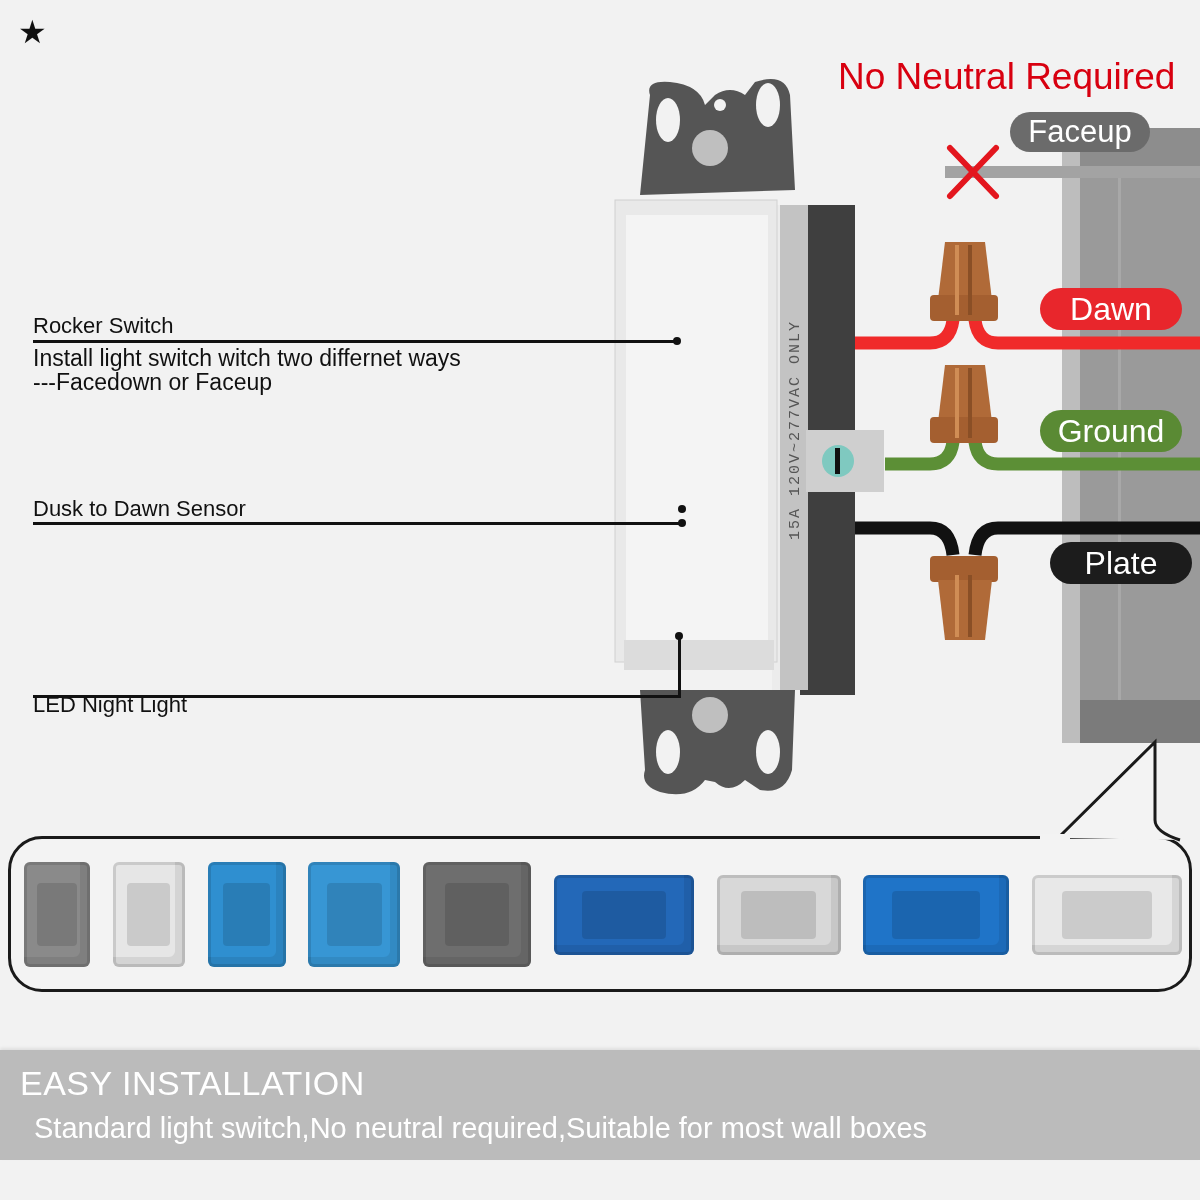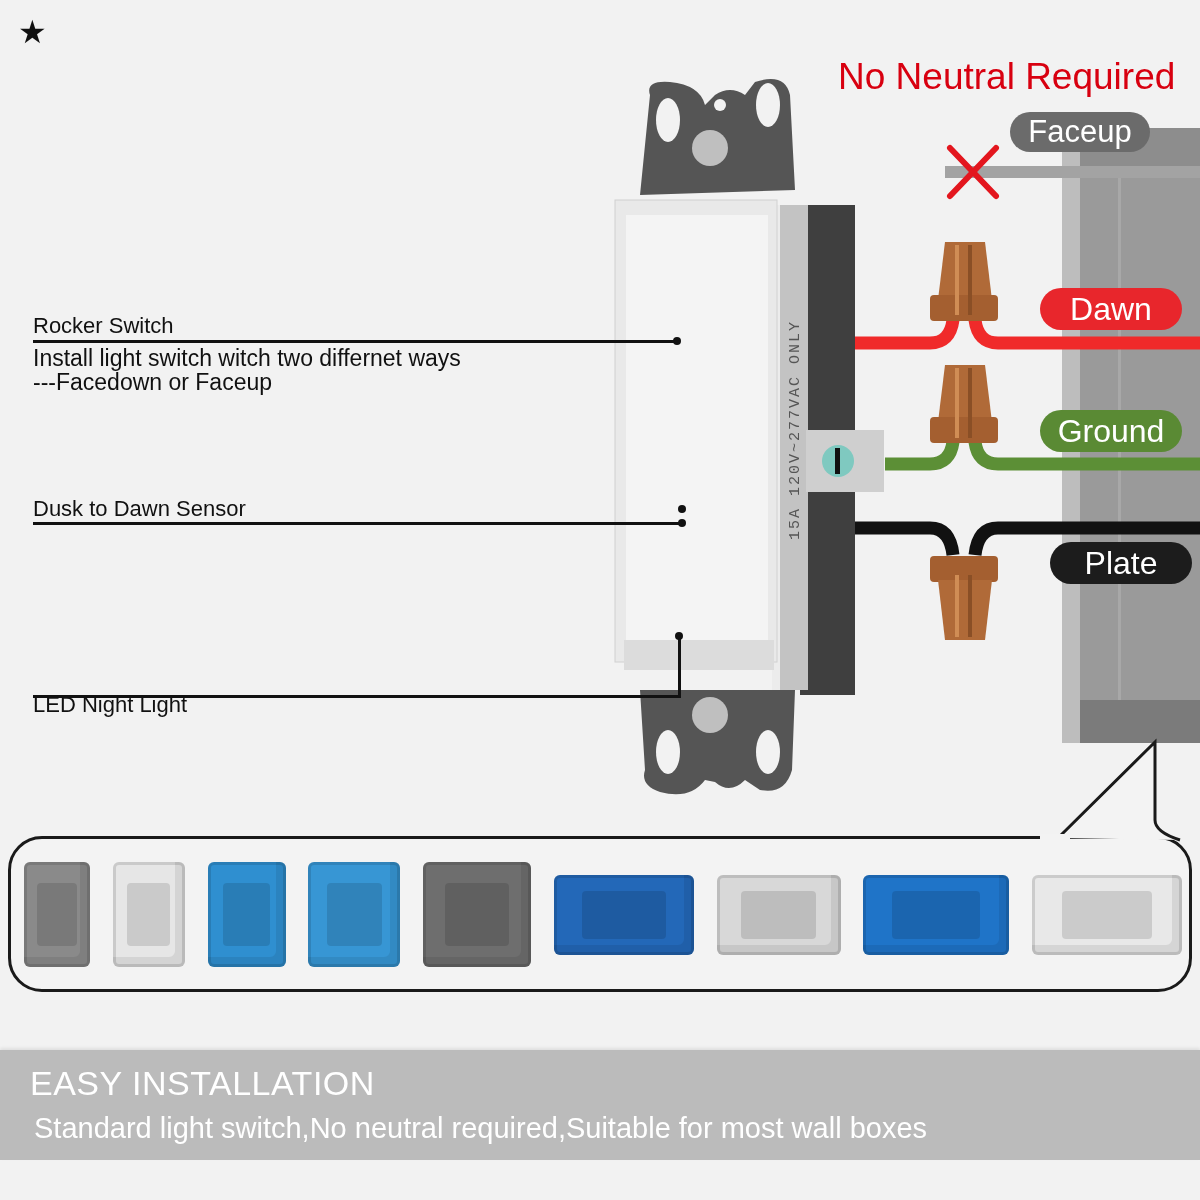--- a/index.html
+++ b/index.html
@@ -11,21 +11,21 @@
   .callout-title { font-size:22px; color:#111; }
   .callout-sub { font-size:23px; color:#111; line-height:24px; }
   .leader { height:3px; background:#111; }
   .dot { width:8px; height:8px; border-radius:50%; background:#111; }
   .pill { border-radius:22px; color:#fff; font-size:32px; text-align:center; line-height:42px; height:42px; }
   .pill-live { left:1040px; top:288px; width:142px; background:#e8262c; }
   .pill-ground { left:1040px; top:410px; width:142px; background:#5a8a34; }
   .pill-load { left:1050px; top:542px; width:142px; background:#1c1c1c; }
   .pill-neutral { left:1010px; top:112px; width:140px; background:#6b6b6b; height:40px; line-height:40px; font-size:31px; }
   .banner { left:0; top:1050px; width:1200px; height:110px; background:#bbbbbb; box-shadow:0 -2px 3px rgba(0,0,0,0.08); }
-  .banner-title { left:30px; top:1064px; font-size:34px; color:#fff; letter-spacing:0.5px; }
+  .banner-title { left:20px; top:1064px; font-size:34px; color:#fff; letter-spacing:0.5px; }
   .banner-sub { left:34px; top:1112px; font-size:29px; color:#fff; }
   .boxes-frame { left:8px; top:836px; width:1184px; height:156px; border:3px solid #1a1a1a; border-radius:34px; box-sizing:border-box; background:#f3f3f3; }
 </style>
 </head>
 <body>
 
 <div class="abs notice">
   <span class="star">★</span>
 </div>
 

